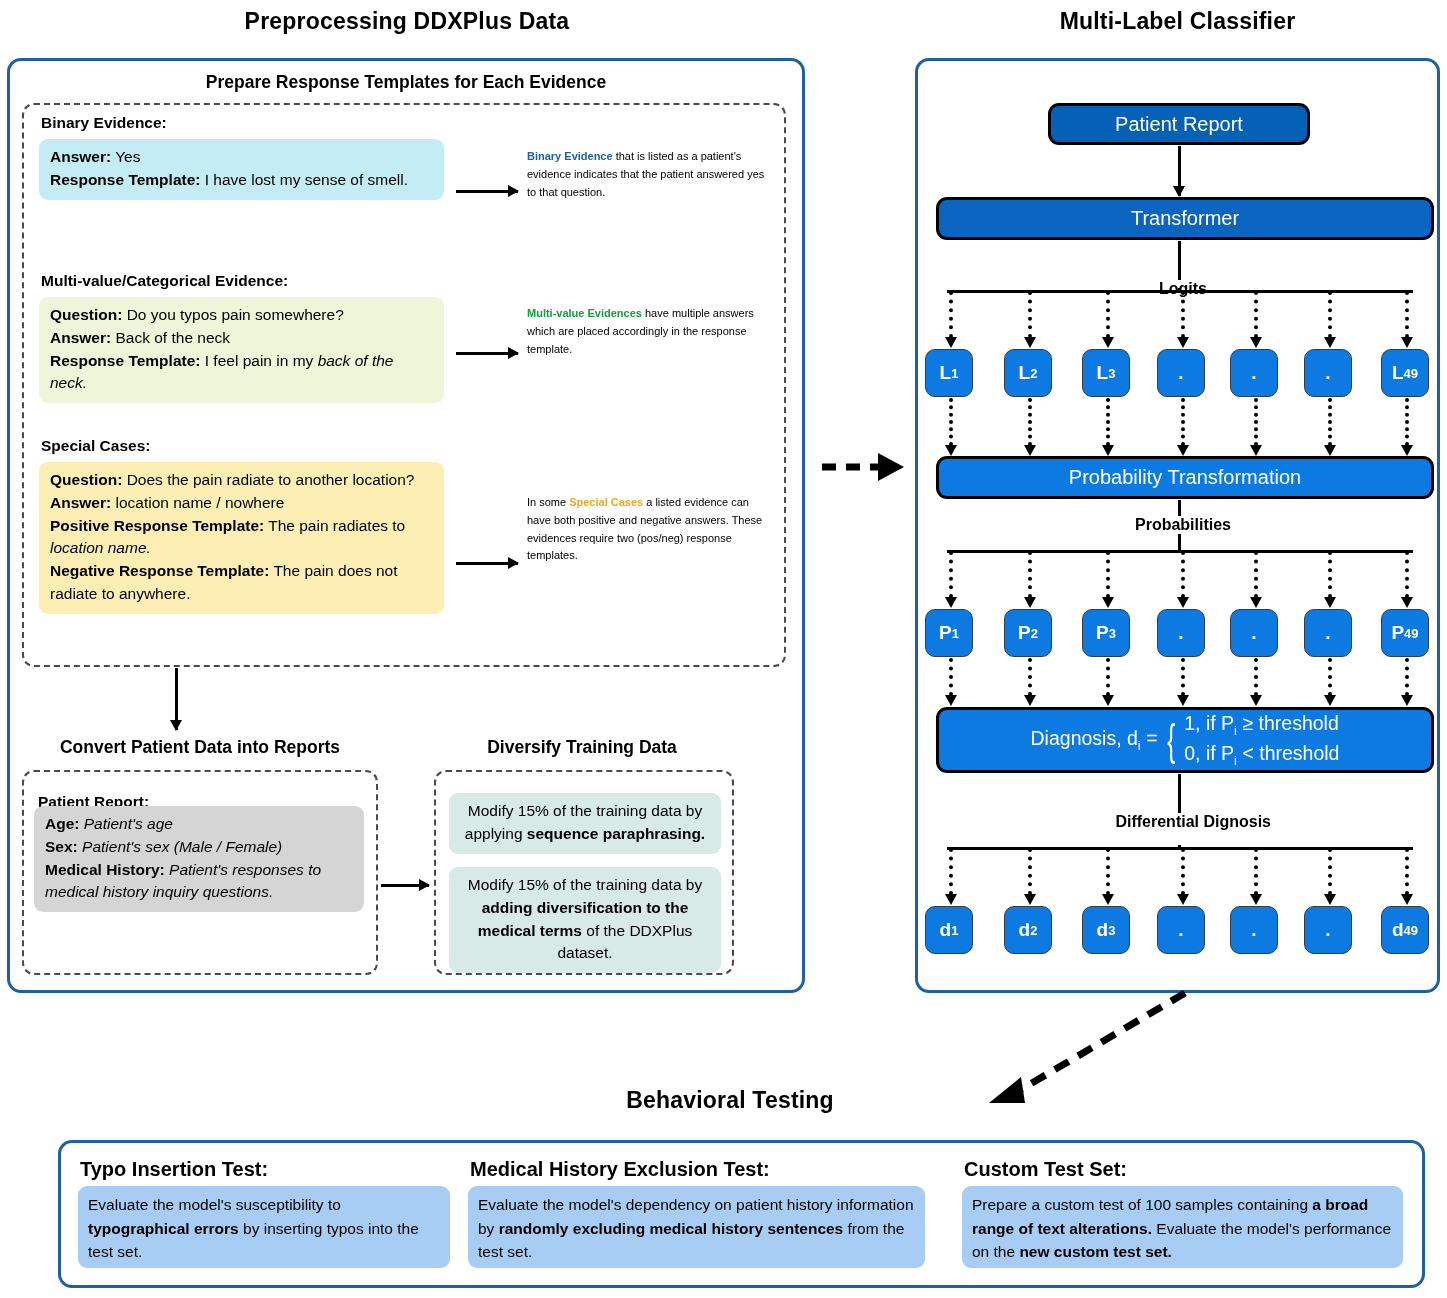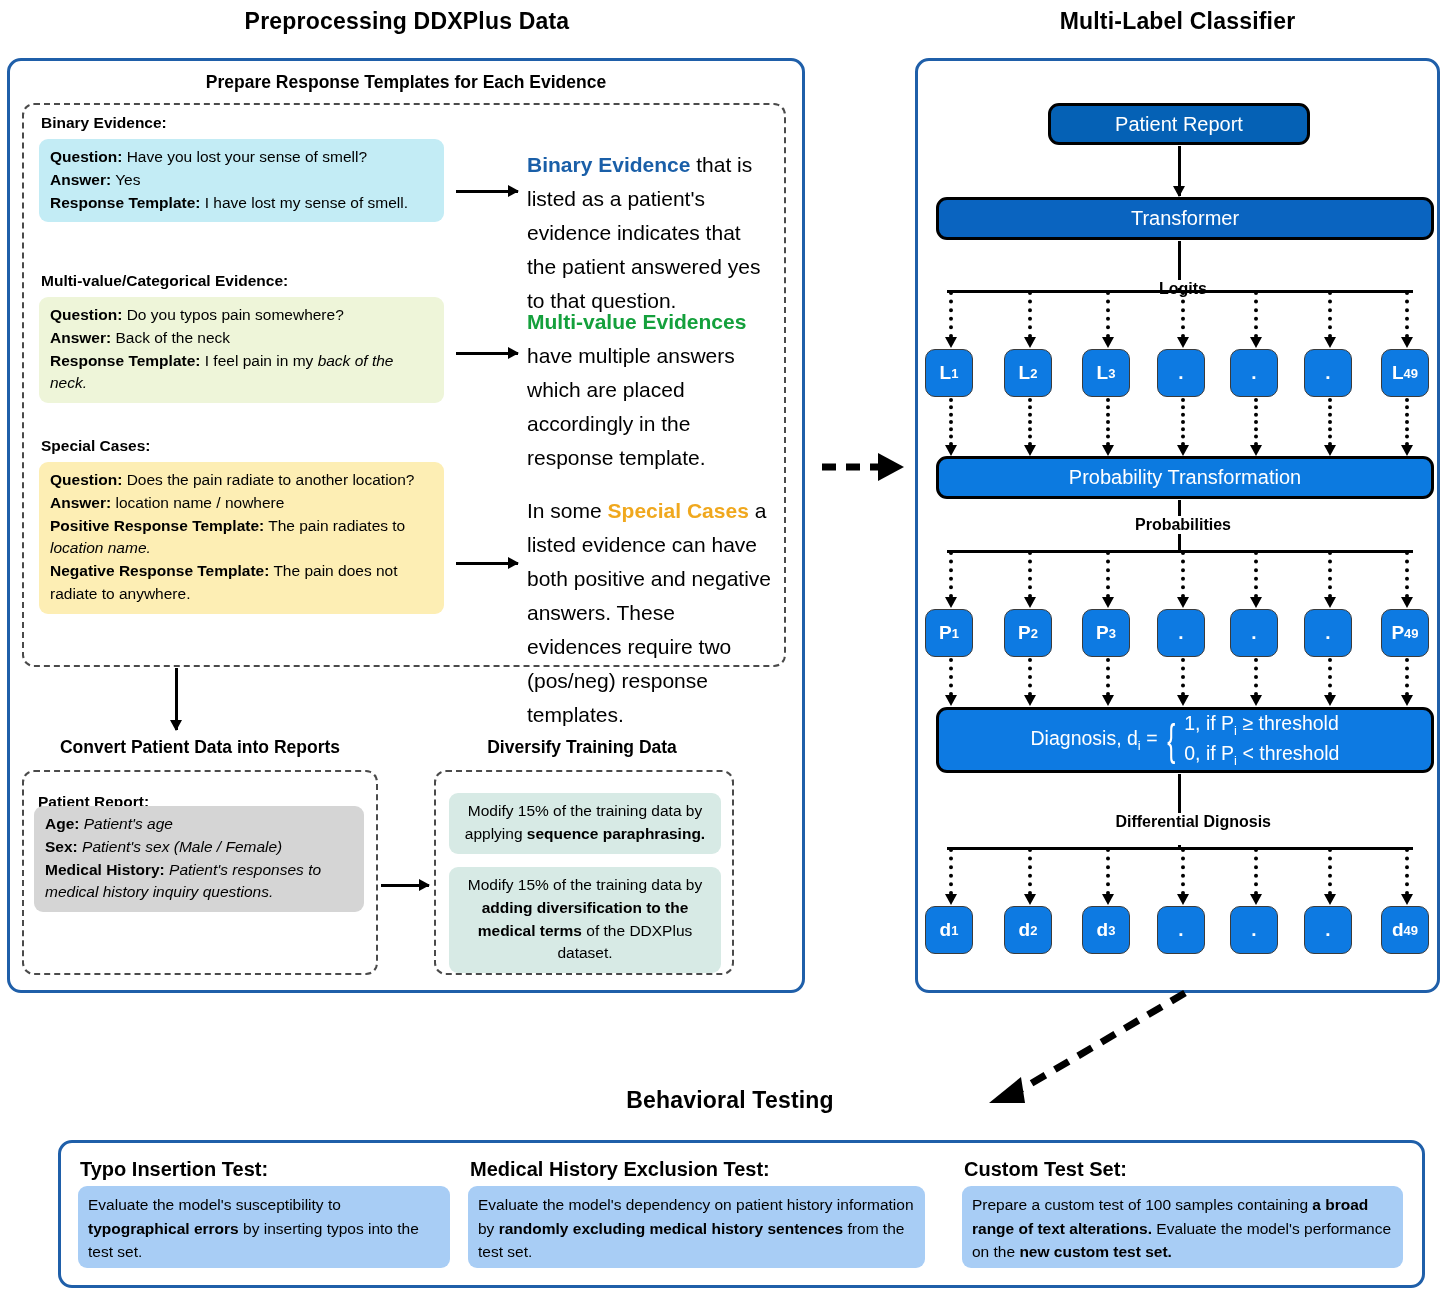--- a/index.html
+++ b/index.html
@@ -22,21 +22,21 @@
     position:absolute;border:2px dashed #4a4a4a;border-radius:12px;box-sizing:border-box;background:transparent;
   }
   .hdr{position:absolute;font-weight:bold;font-size:15.5px;}
   .tbox{
     position:absolute;border-radius:9px;box-sizing:border-box;
     font-size:15.5px;line-height:1.47;padding:7px 11px 8px 11px;
   }
   .tbox b{font-weight:bold;}
   .tbox i{font-style:italic;}
   .sidetext{
-    position:absolute;font-size:21px;line-height:1.62;
+    position:absolute;font-size:11px;line-height:1.62;
   }
   .sidetext .kw-blue{color:#1a5fa8;font-weight:bold;}
   .sidetext .kw-green{color:#14a03c;font-weight:bold;}
   .sidetext .kw-orange{color:#f0a81e;font-weight:bold;}
 
   
   .arrow-h{position:absolute;height:2.5px;background:#000;}
   .arrow-h::after{
     content:"";position:absolute;right:-1px;top:50%;transform:translateY(-50%);
     border-left:11px solid #000;border-top:6.5px solid transparent;border-bottom:6.5px solid transparent;
@@ -95,21 +95,20 @@
 <div class="sect-title" style="left:520px;top:1087px;width:420px;">Behavioral Testing</div>
 
 <div class="panel" style="left:7px;top:58px;width:798px;height:935px;"></div>
 
 <div class="sub-title" style="left:17px;top:72px;width:778px;">Prepare Response Templates for Each Evidence</div>
 
 <div class="dashed" style="left:22px;top:103px;width:764px;height:564px;"></div>
 
 <div class="hdr" style="left:41px;top:114px;">Binary Evidence:</div>
 <div class="tbox" style="left:39px;top:139px;width:405px;background:#c3ecf5;">
-  <div><b>Question:</b><span> Have you lost your sense of smell?</span></div>
   <div><b>Answer:</b><span> Yes</span></div>
   <div><b>Response Template:</b><span> I have lost my sense of smell.</span></div>
 </div>
 <div class="arrow-h" style="left:456px;top:190px;width:62px;"></div>
 <div class="sidetext" style="left:527px;top:148px;width:244px;">
   <span class="kw-blue">Binary Evidence</span><span> that is listed as a patient's evidence indicates that the patient answered yes to that question.</span>
 </div>
 
 <div class="hdr" style="left:41px;top:272px;">Multi-value/Categorical Evidence:</div>
 <div class="tbox" style="left:39px;top:297px;width:405px;background:#eef5d9;">

